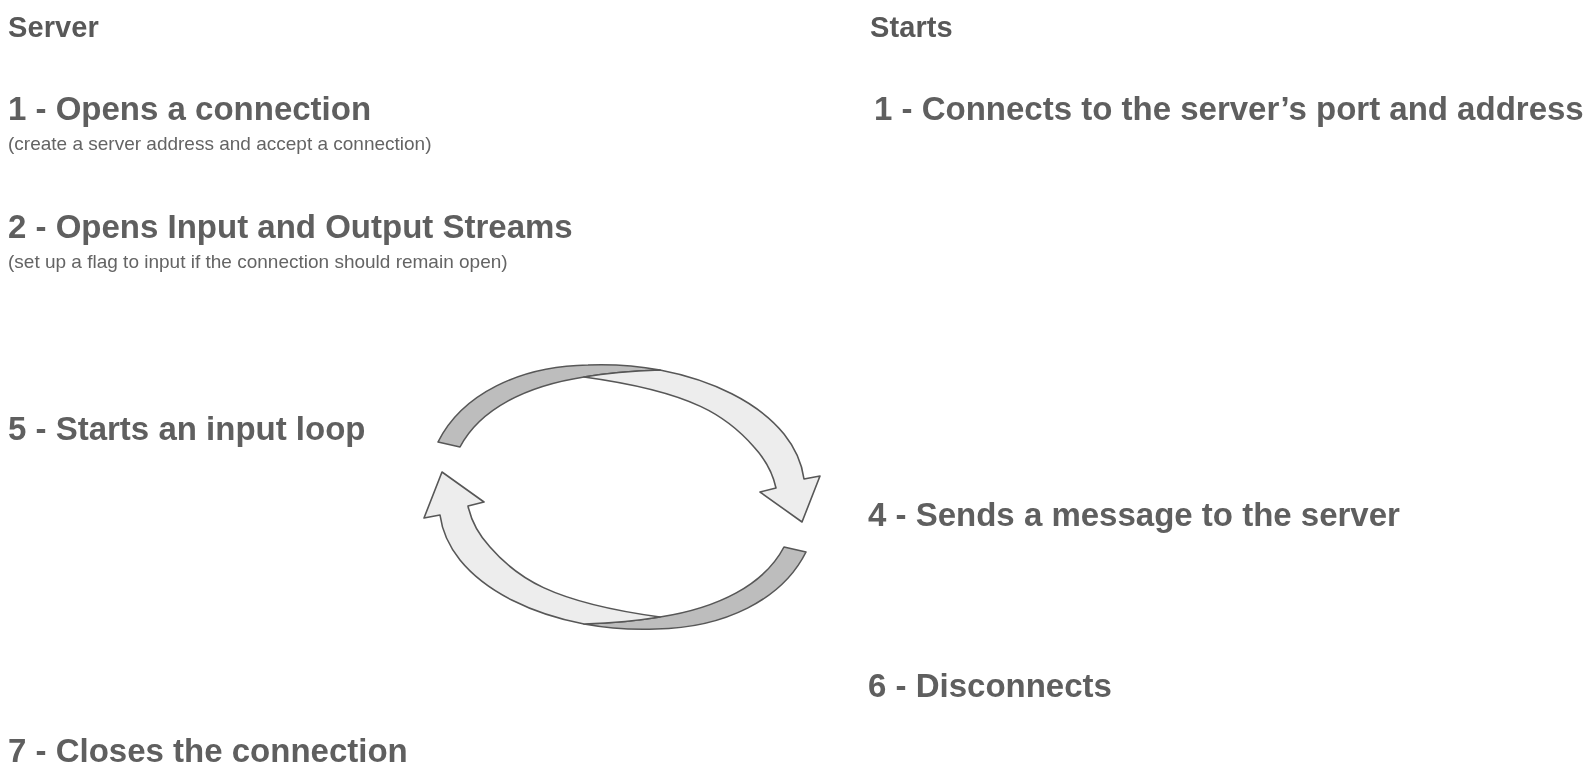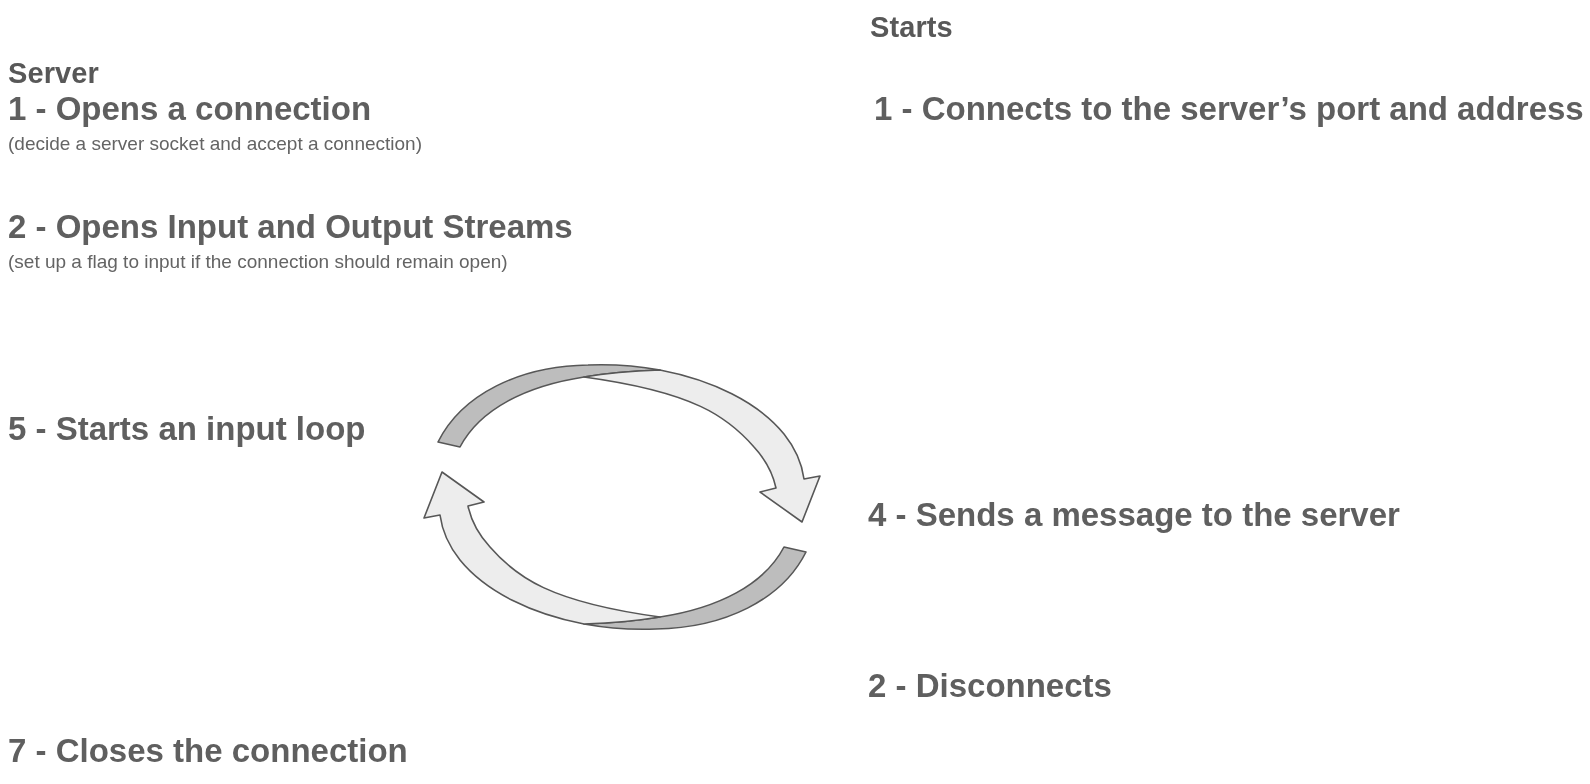--- a/index.html
+++ b/index.html
@@ -26,21 +26,21 @@
   .col-header {
     position: absolute;
     font-family: "Liberation Sans", sans-serif;
     font-weight: bold;
     font-size: 29px;
     line-height: 1.1;
     color: #585858;
     letter-spacing: 0.1px;
     white-space: nowrap;
   }
-  .col-header.server { left: 8px;   top: 12px; margin-top: 46px; }
+  .col-header.server { left: 8px;   top: 12px; }
   .col-header.client { left: 870px; top: 12px; }
 
   
   .step {
     position: absolute;
     white-space: nowrap;
   }
   .step-title {
     font-family: "Liberation Sans", sans-serif;
     font-weight: bold;
@@ -88,21 +88,21 @@
 </style>
 </head>
 <body>
 
 <div class="slide">
 
   <div class="col-header server">Server</div>
 
   <div class="step s1">
     <div class="step-title">1 - Opens a connection</div>
-    <div class="step-note">(decide a server socket and accept a connection)</div>
+    <div class="step-note">(create a server address and accept a connection)</div>
   </div>
 
   <div class="step s2">
     <div class="step-title">2 - Opens Input and Output Streams</div>
     <div class="step-note">(set up a flag to input if the connection should remain open)</div>
   </div>
 
   <div class="step s3">
     <div class="step-title">5 - Starts an input loop</div>
   </div>
@@ -116,21 +116,21 @@
   <div class="step c1">
     <div class="step-title">1 - Connects to the server’s port and address</div>
   </div>
 
   <div class="step c4">
     <div class="step-title">4 - Sends a message to the server</div>
   </div>
 
 
   <div class="step c6">
-    <div class="step-title">2 - Disconnects</div>
+    <div class="step-title">6 - Disconnects</div>
   </div>
 
   <div id="cycle-diagram">
     <svg viewBox="0 0 440 290" xmlns="http://www.w3.org/2000/svg">
 
       <g>
 
         <path d="M 36 90
                  C 60 42, 118 14, 186 13
                  C 212 12, 236 14, 258 18

